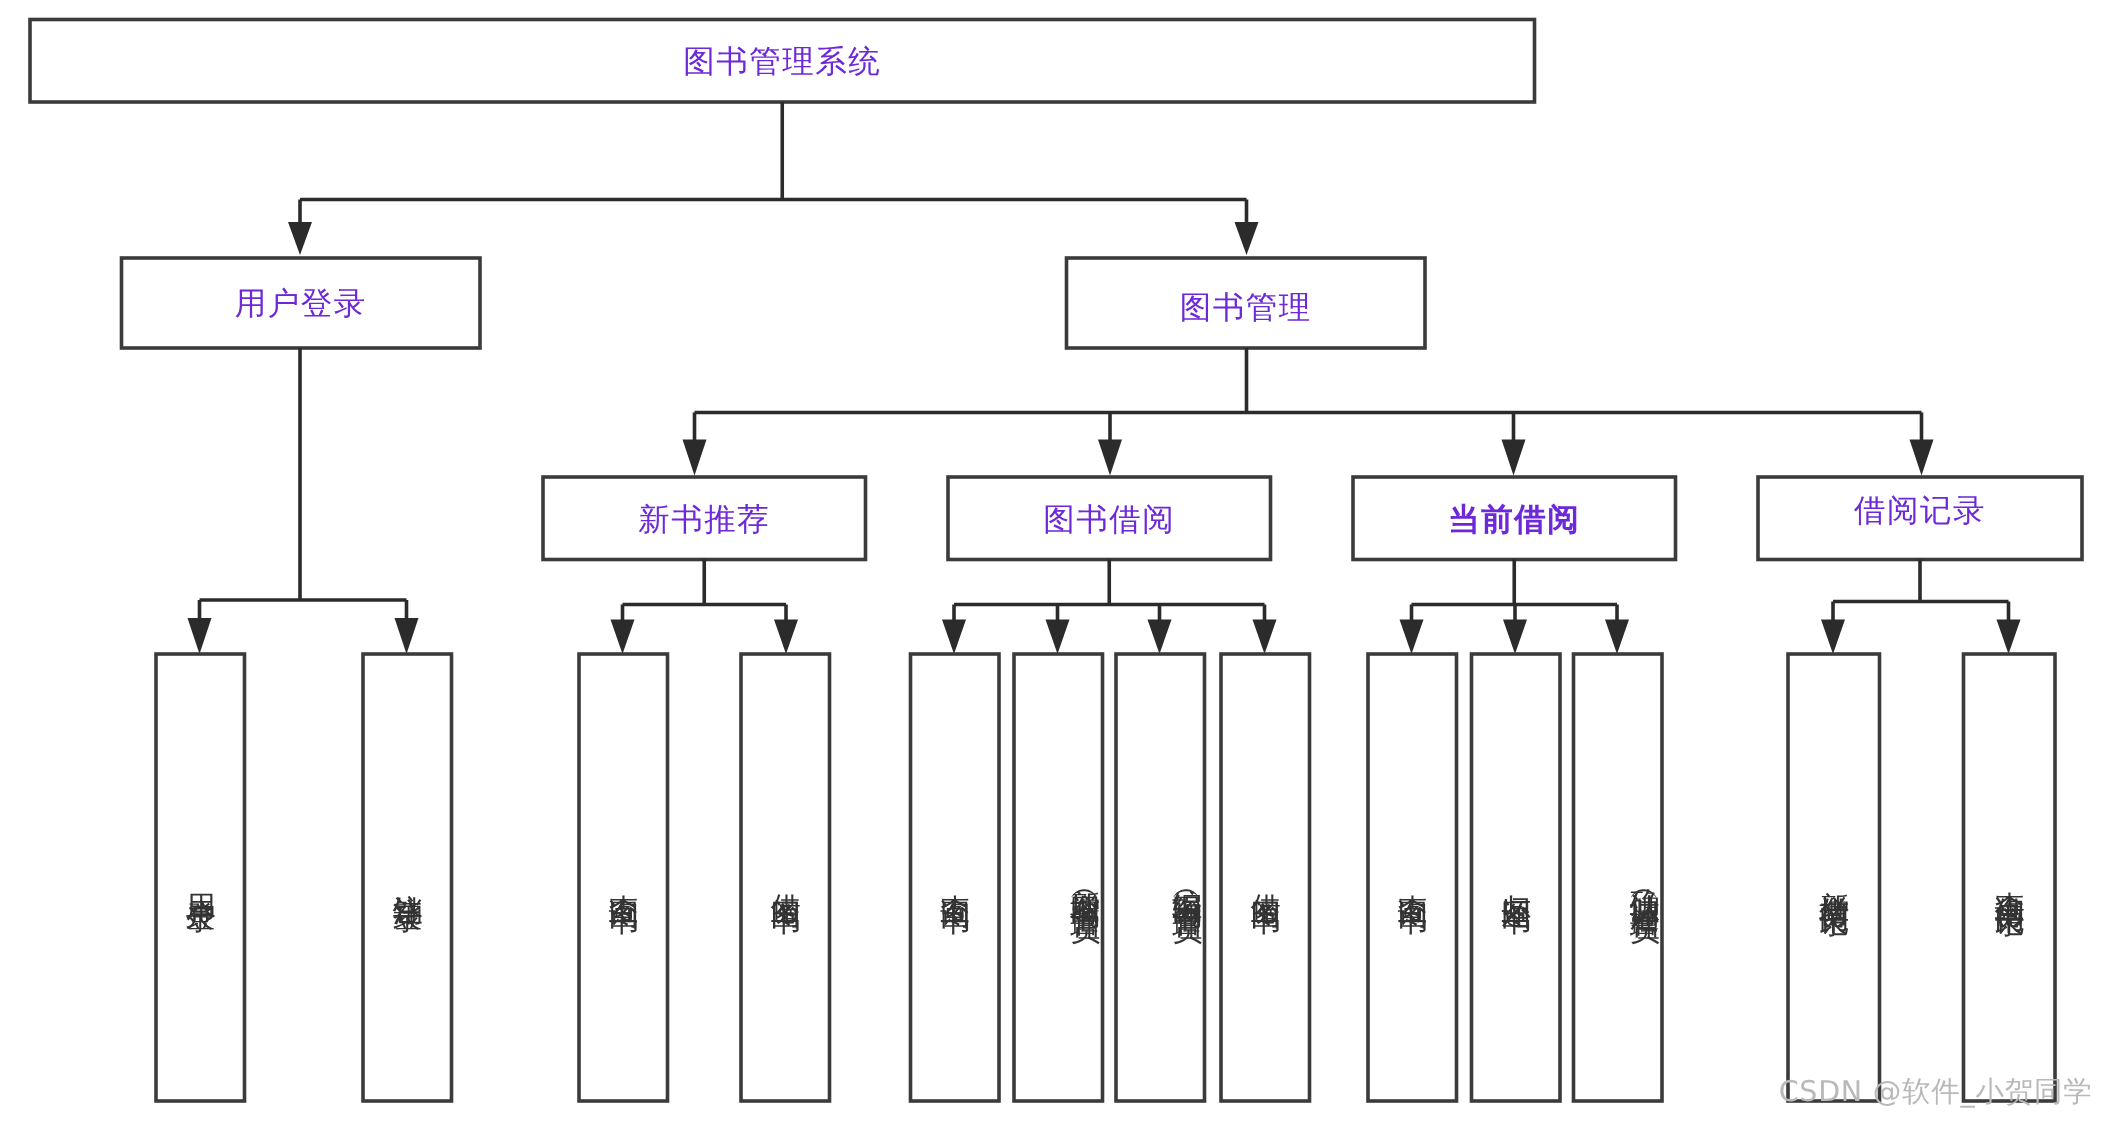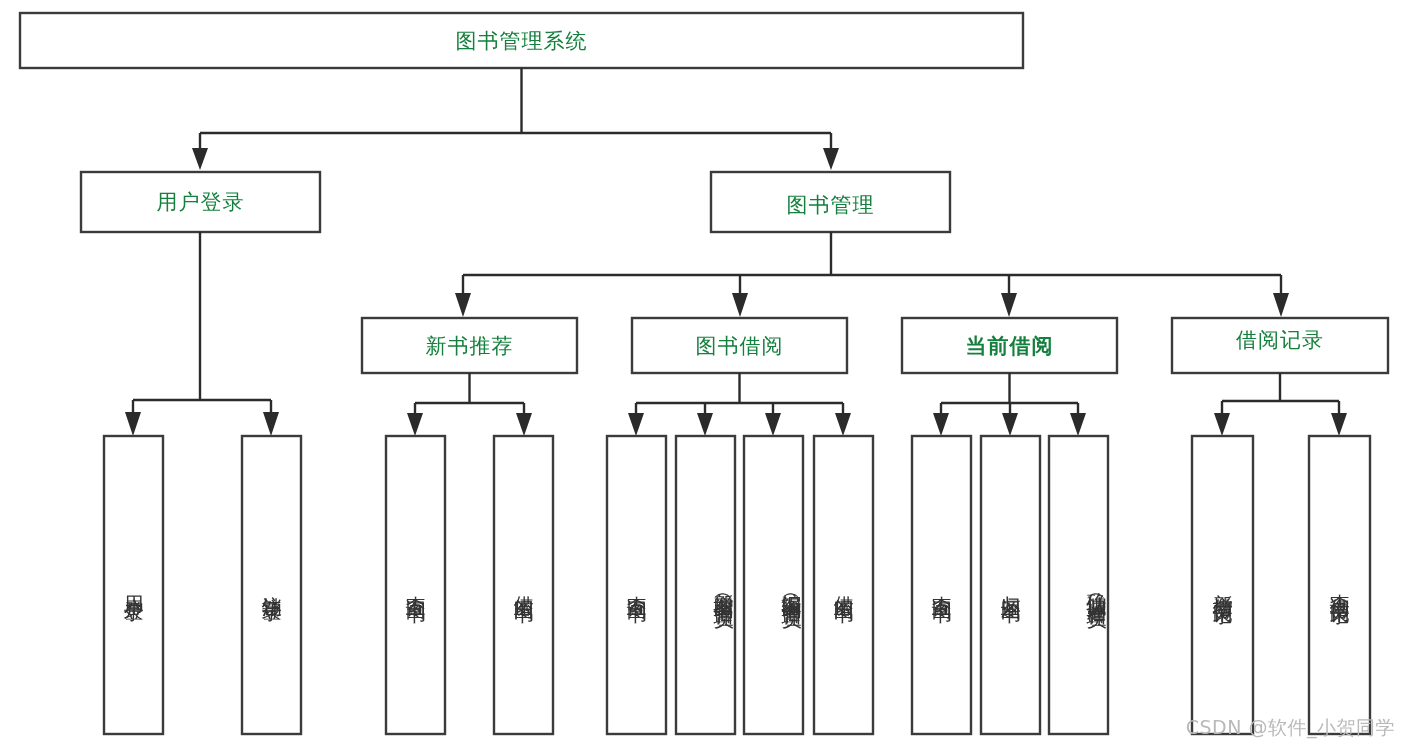--- a/index.html
+++ b/index.html
@@ -56,21 +56,21 @@
     white-space: nowrap;
     pointer-events: none;
   }
   .htext-wrap {
     position: absolute;
     display: flex;
     align-items: center;
     justify-content: center;
     font-family: "DejaVu Sans", "Liberation Sans", sans-serif;
     font-size: 21px;
-    color: #15803d;
+    color: #6d28d9;
     letter-spacing: 1px;
     white-space: nowrap;
     pointer-events: none;
   }
   .watermark {
     position: absolute;
     right: 10px;
     bottom: 6px;
     font-family: "DejaVu Sans", "Liberation Sans", sans-serif;
     font-size: 19px;

